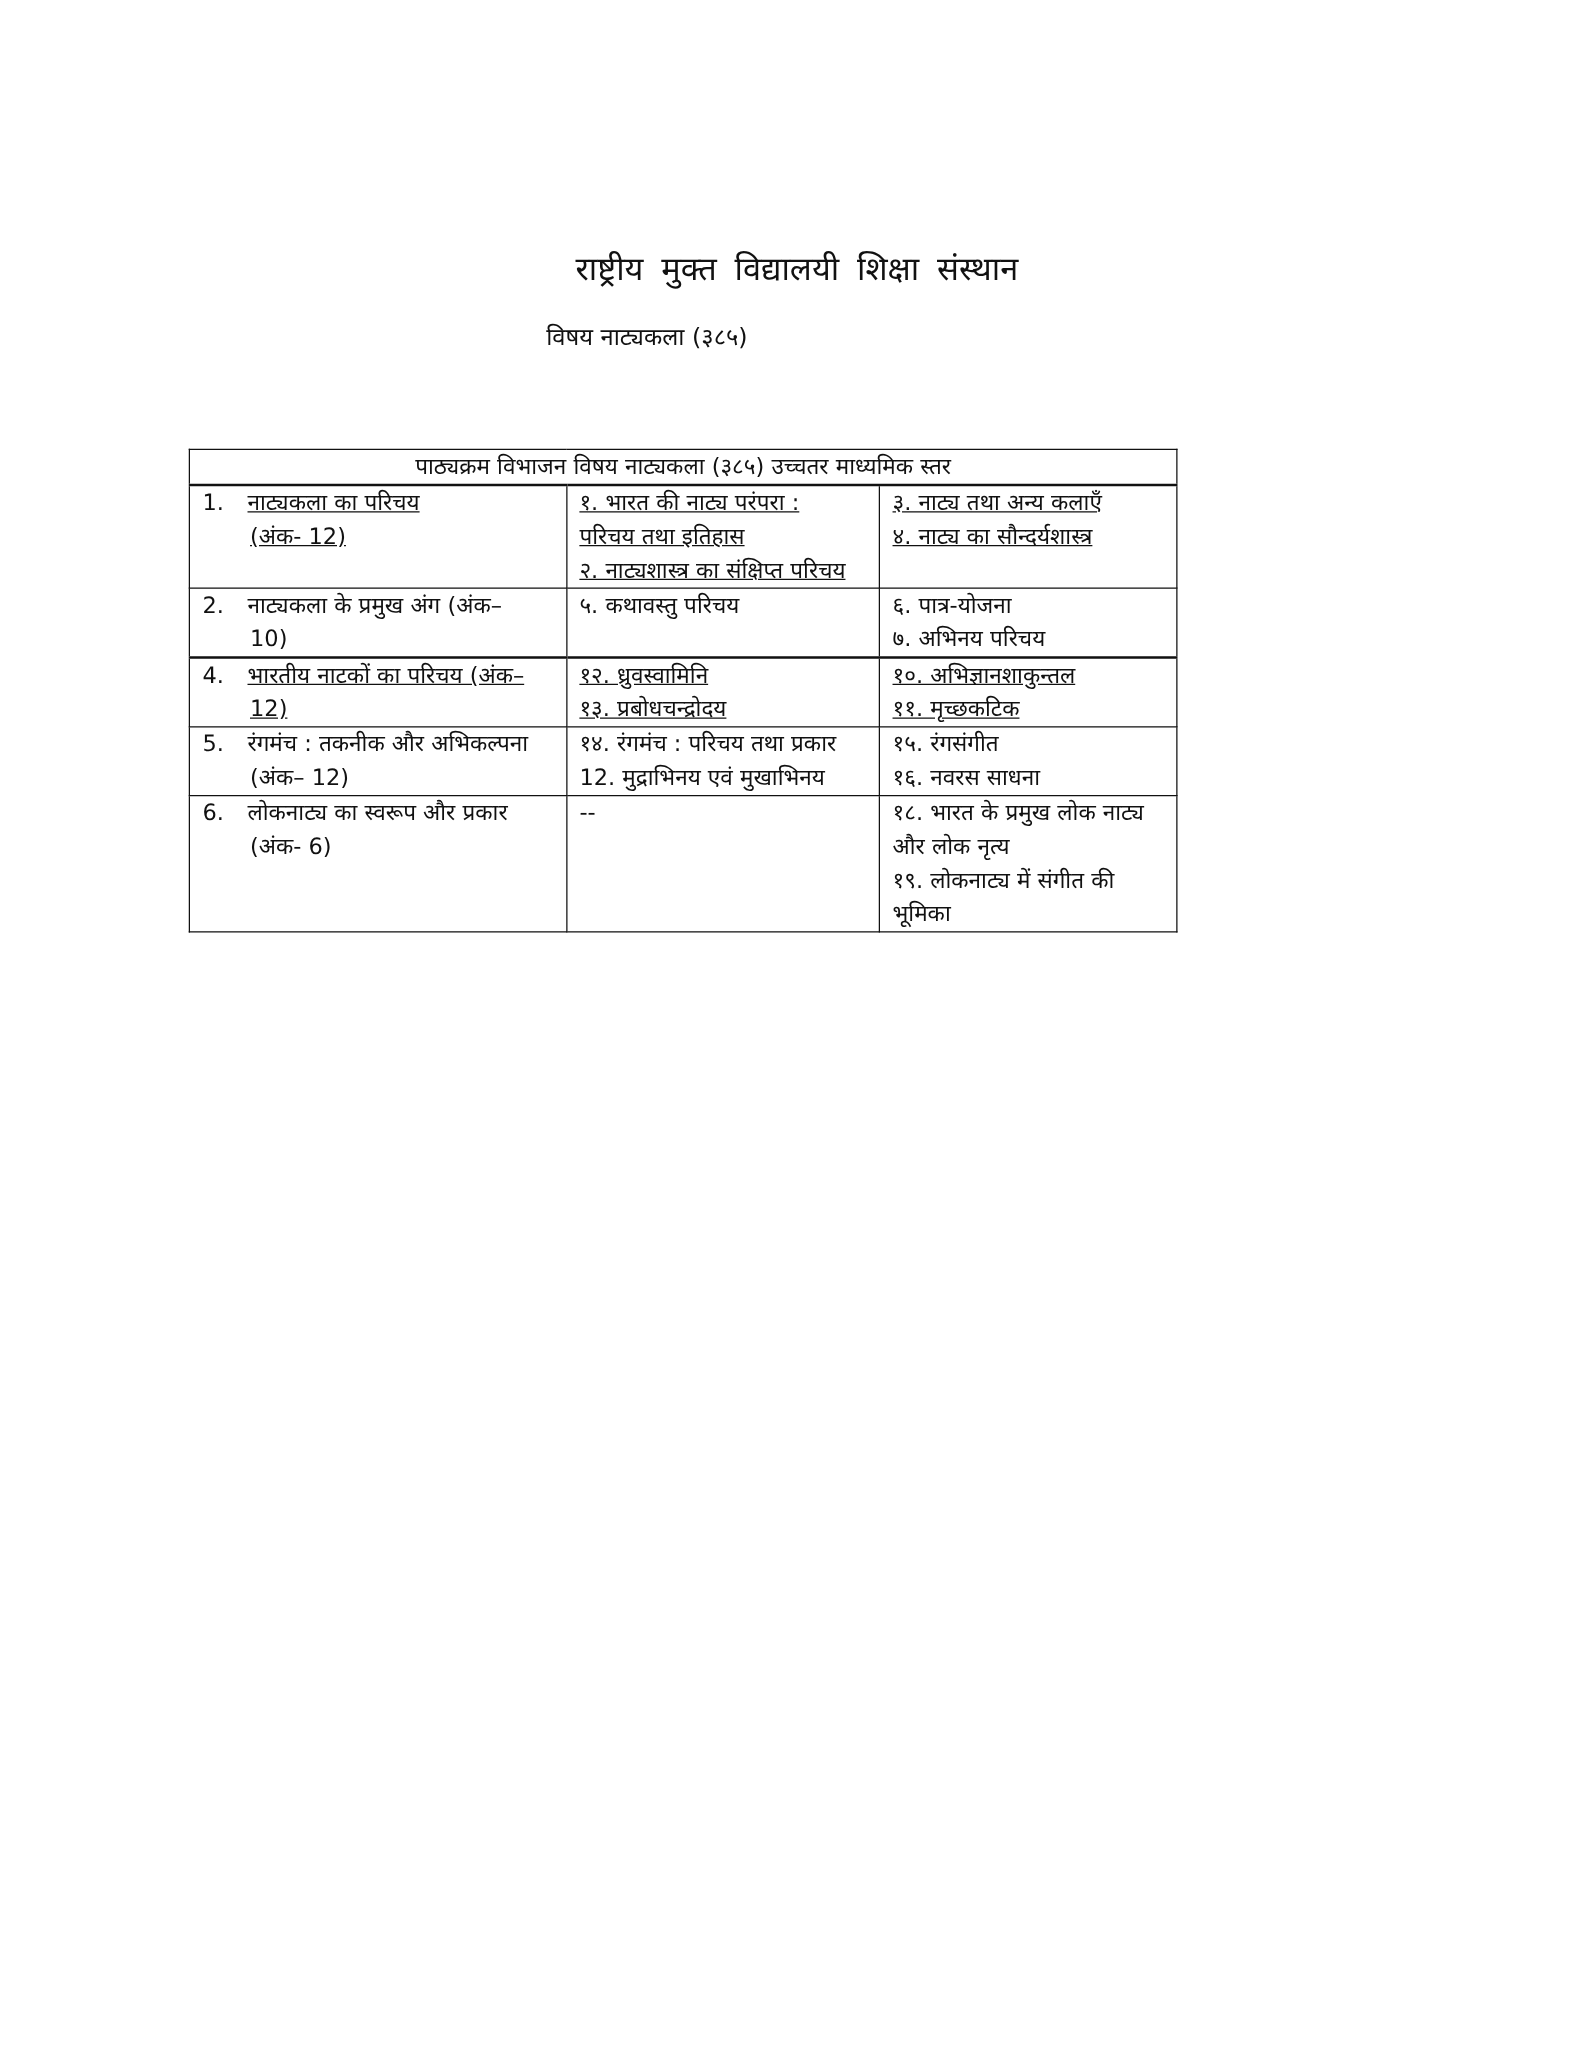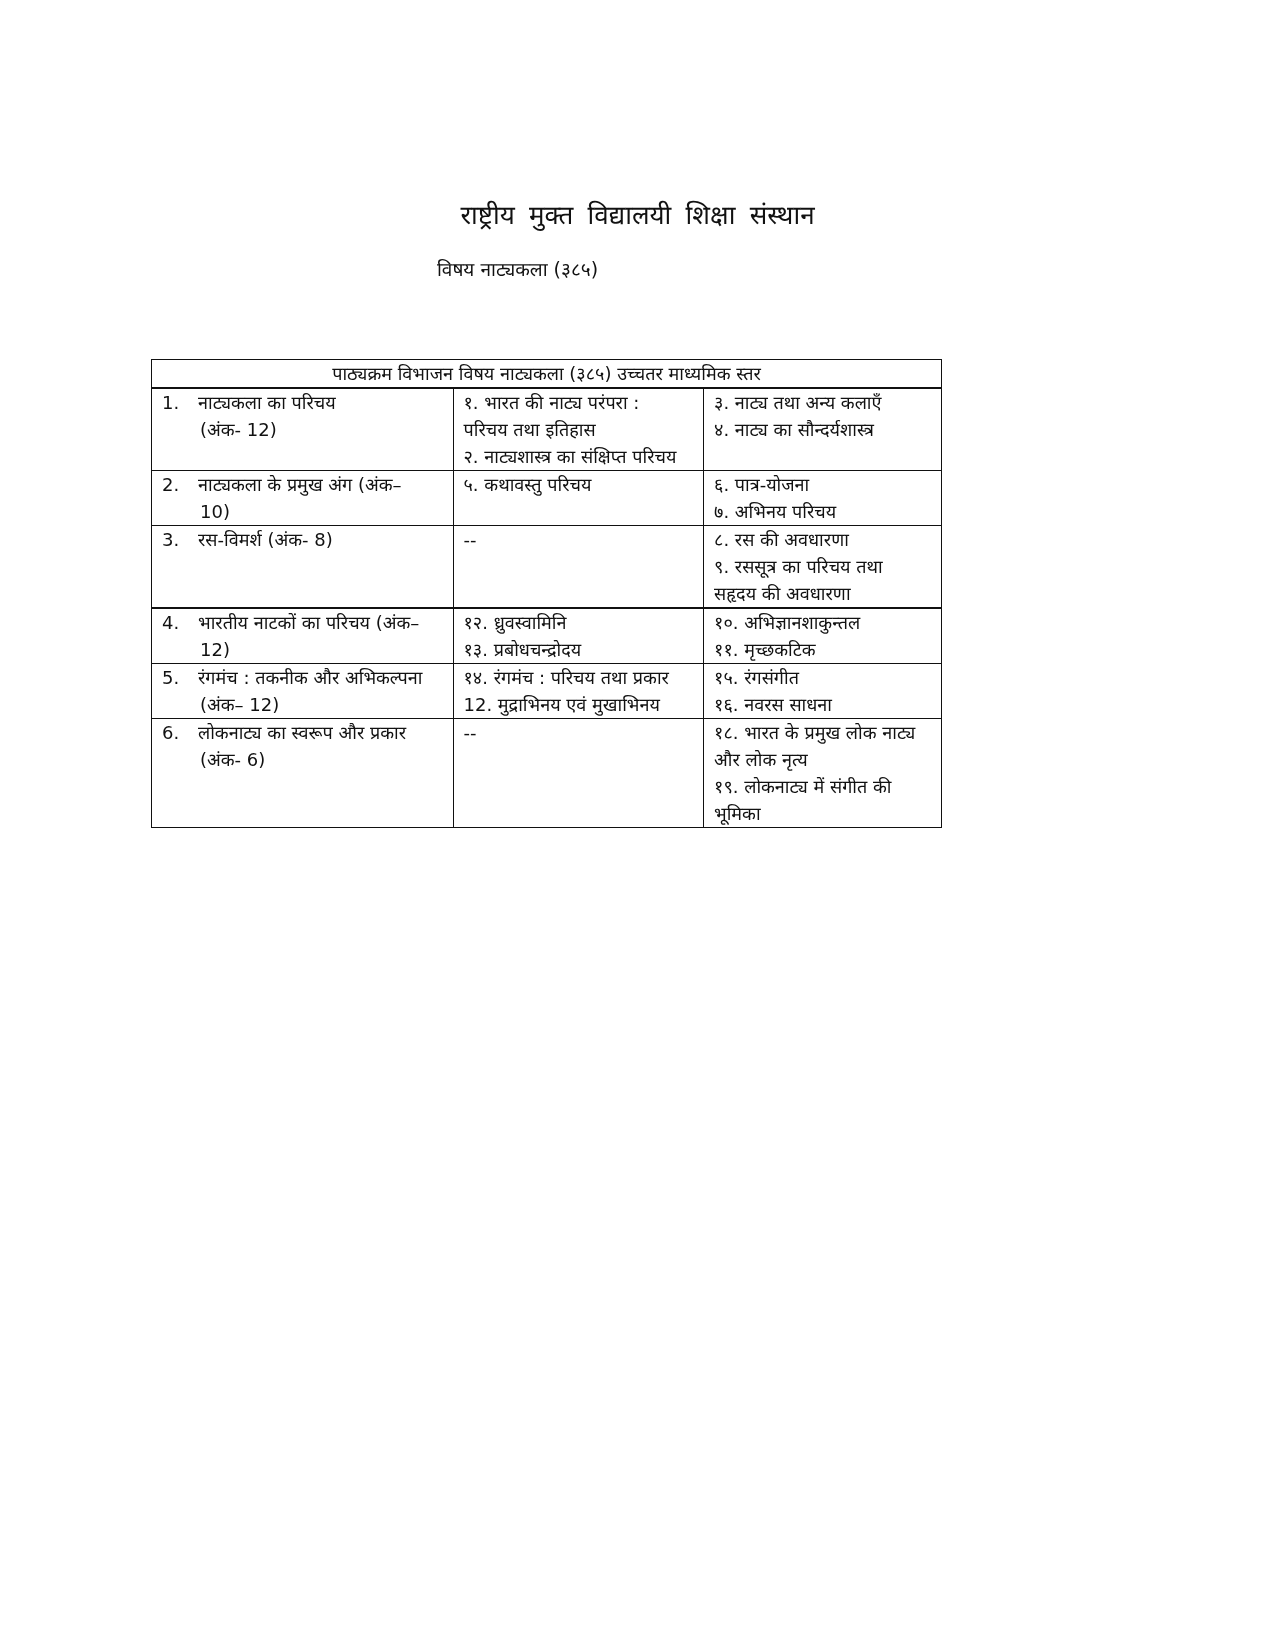--- a/index.html
+++ b/index.html
@@ -8,21 +8,21 @@
     .subtitle { position: absolute; top: 256px; left: 0; width: 1035px; text-align: center; font-size: 19px; }
     table.syllabus { position: absolute; top: 340px; left: 151px; width: 791px; border-collapse: collapse; font-size: 18px; line-height: 27px; margin-top: 19px; }
     table.syllabus td { border: 1.5px solid #111; vertical-align: top; padding: 0 10px; }
     .c1 { width: 318px; }
     .c2 { width: 270px; }
     .c3 { width: 260px; }
     td.span-head { text-align: center; padding: 0; }
     .line { display: block; white-space: nowrap; }
     .indent { padding-left: 38px; }
     .num { display: inline-block; min-width: 36px; }
-    tr.thick-top td { border-top: 2.5px solid #111; }
+    tr.thick-top td { border-top: 2.5px solid #111; text-decoration: underline; }
   </style>
 </head>
 <body>
 
 <div class="title">राष्ट्रीय मुक्त विद्यालयी शिक्षा संस्थान</div>
 <div class="subtitle">विषय नाट्यकला (३८५)</div>
 
 <table class="syllabus">
   <tbody>
       <tr>
@@ -52,33 +52,20 @@
     </td>
     <td>
       <span class="line">५.  कथावस्तु परिचय</span>
     </td>
     <td>
       <span class="line">६.  पात्र-योजना</span>
       <span class="line">७.  अभिनय परिचय</span>
     </td>
   </tr>
 
-  <tr>
-    <td>
-      <span class="line"><span class="num">3.</span><span>रस-विमर्श (अंक-  8)</span></span>
-    </td>
-    <td>
-      <span class="line">--</span>
-    </td>
-    <td>
-      <span class="line">८.  रस की अवधारणा</span>
-      <span class="line">९.  रससूत्र का परिचय तथा</span>
-      <span class="line">सहृदय की अवधारणा</span>
-    </td>
-  </tr>
 
   <tr class="thick-top">
     <td>
       <span class="line"><span class="num">4.</span><span>भारतीय नाटकों का परिचय (अंक–</span></span>
       <span class="line indent">12)</span>
     </td>
     <td>
       <span class="line">१२.  ध्रुवस्वामिनि</span>
       <span class="line">१३.  प्रबोधचन्द्रोदय</span>
     </td>

